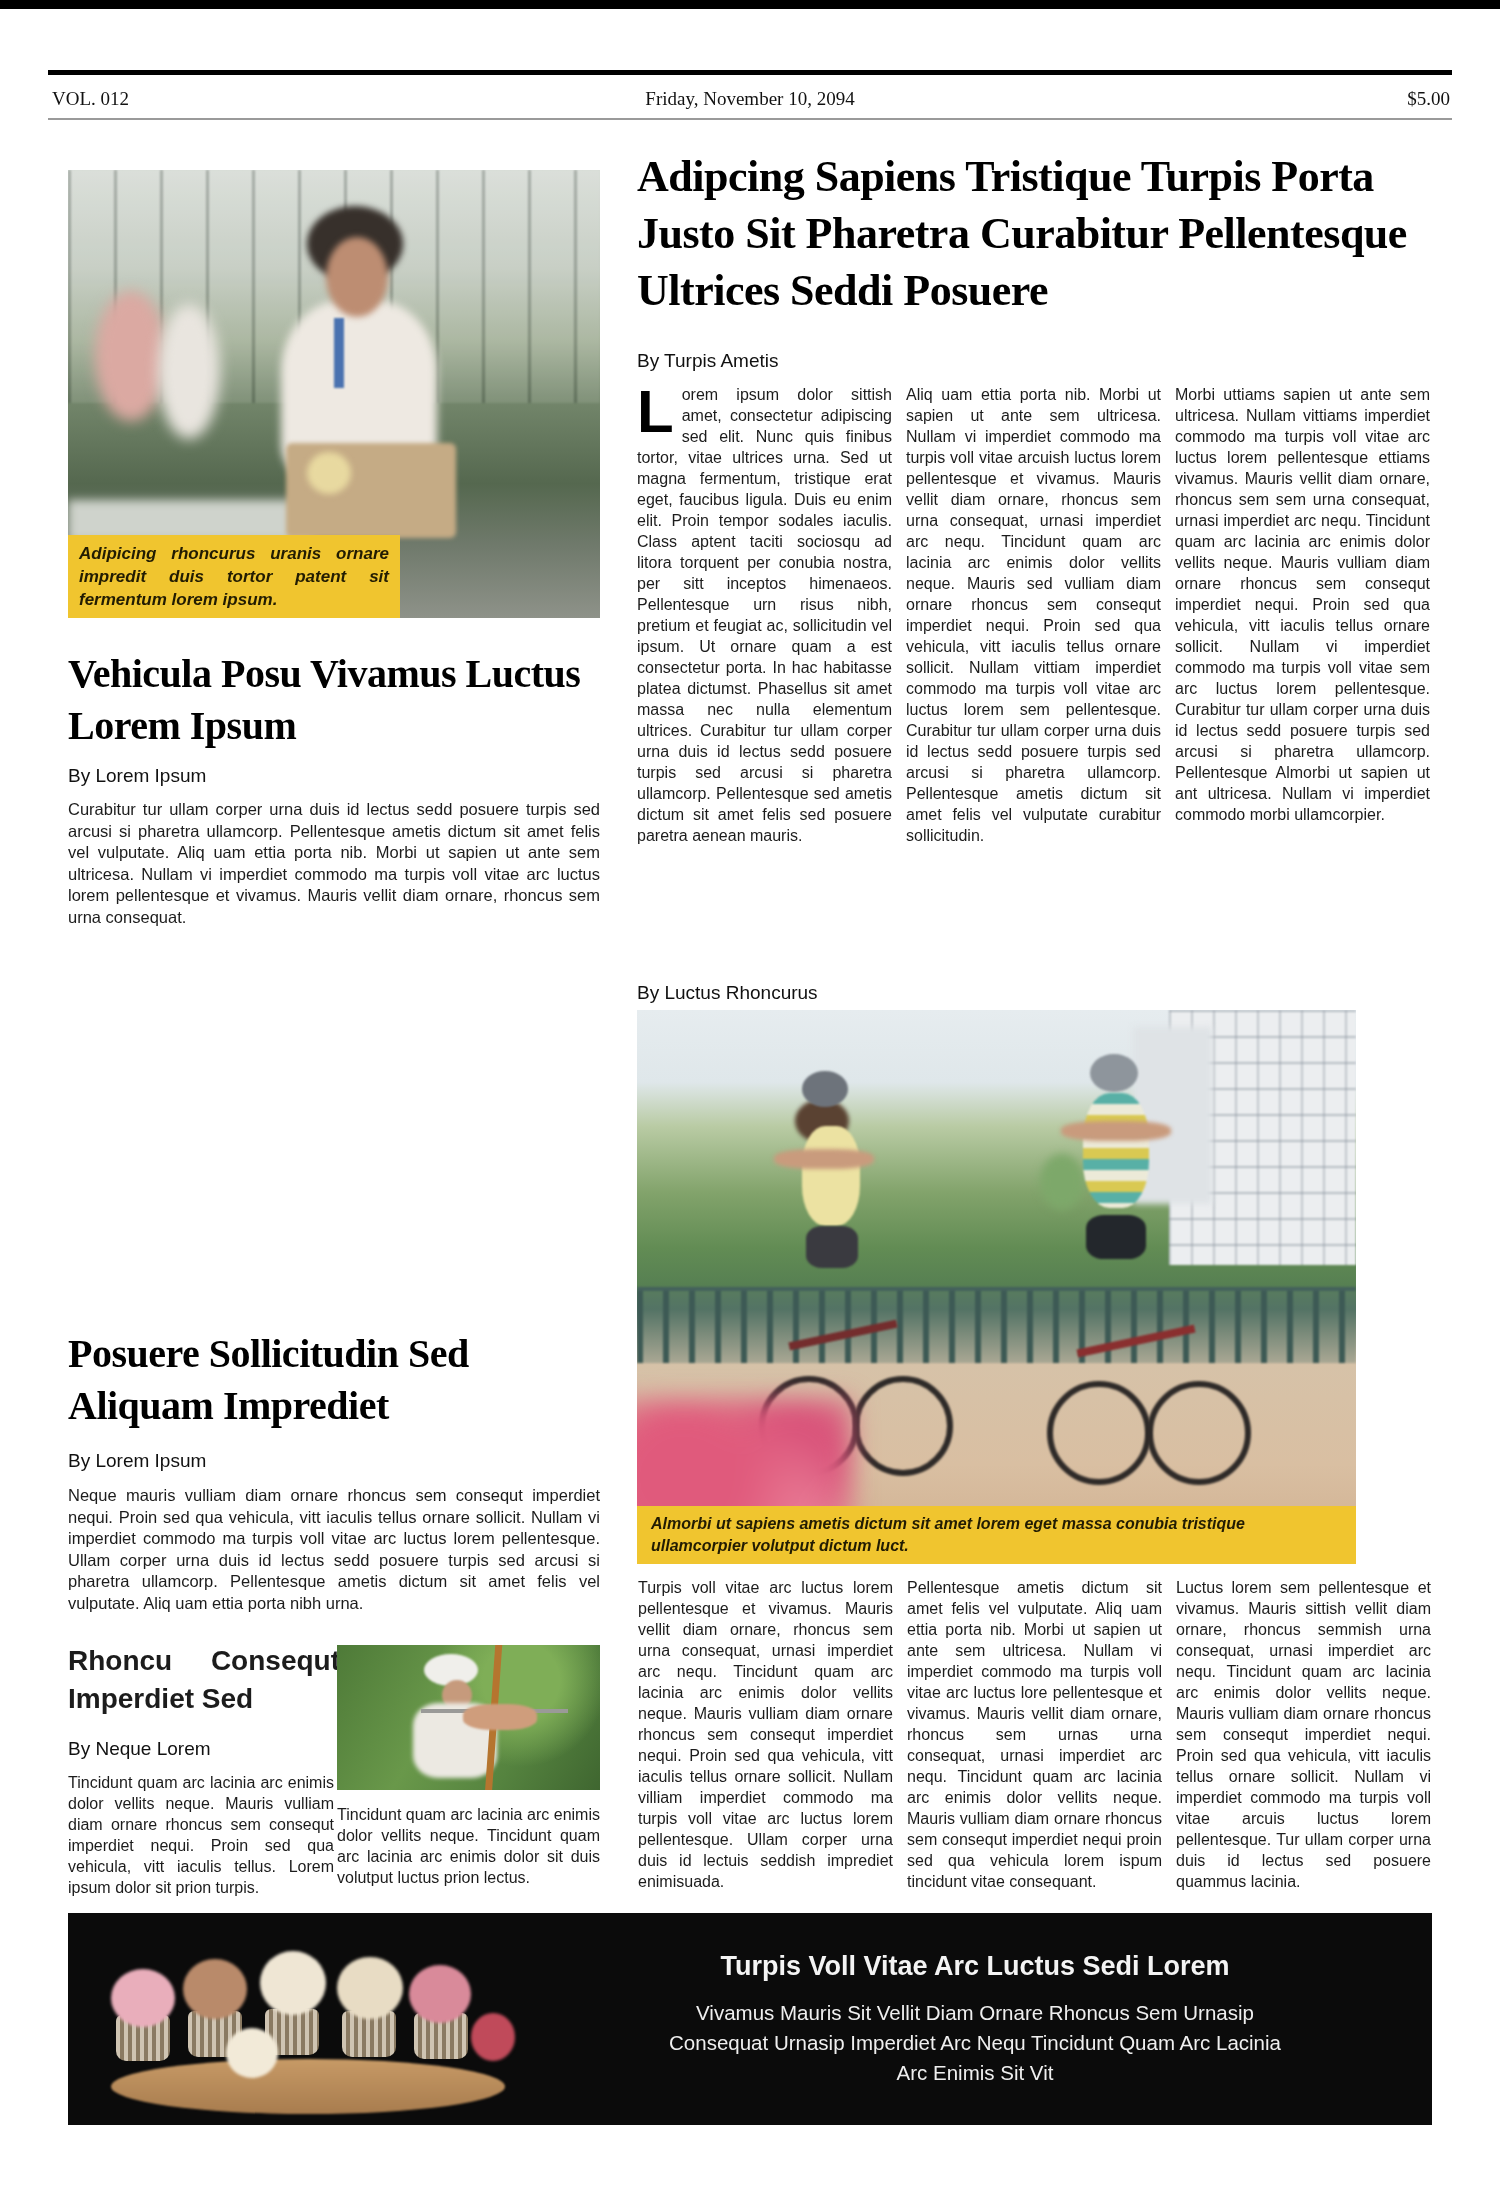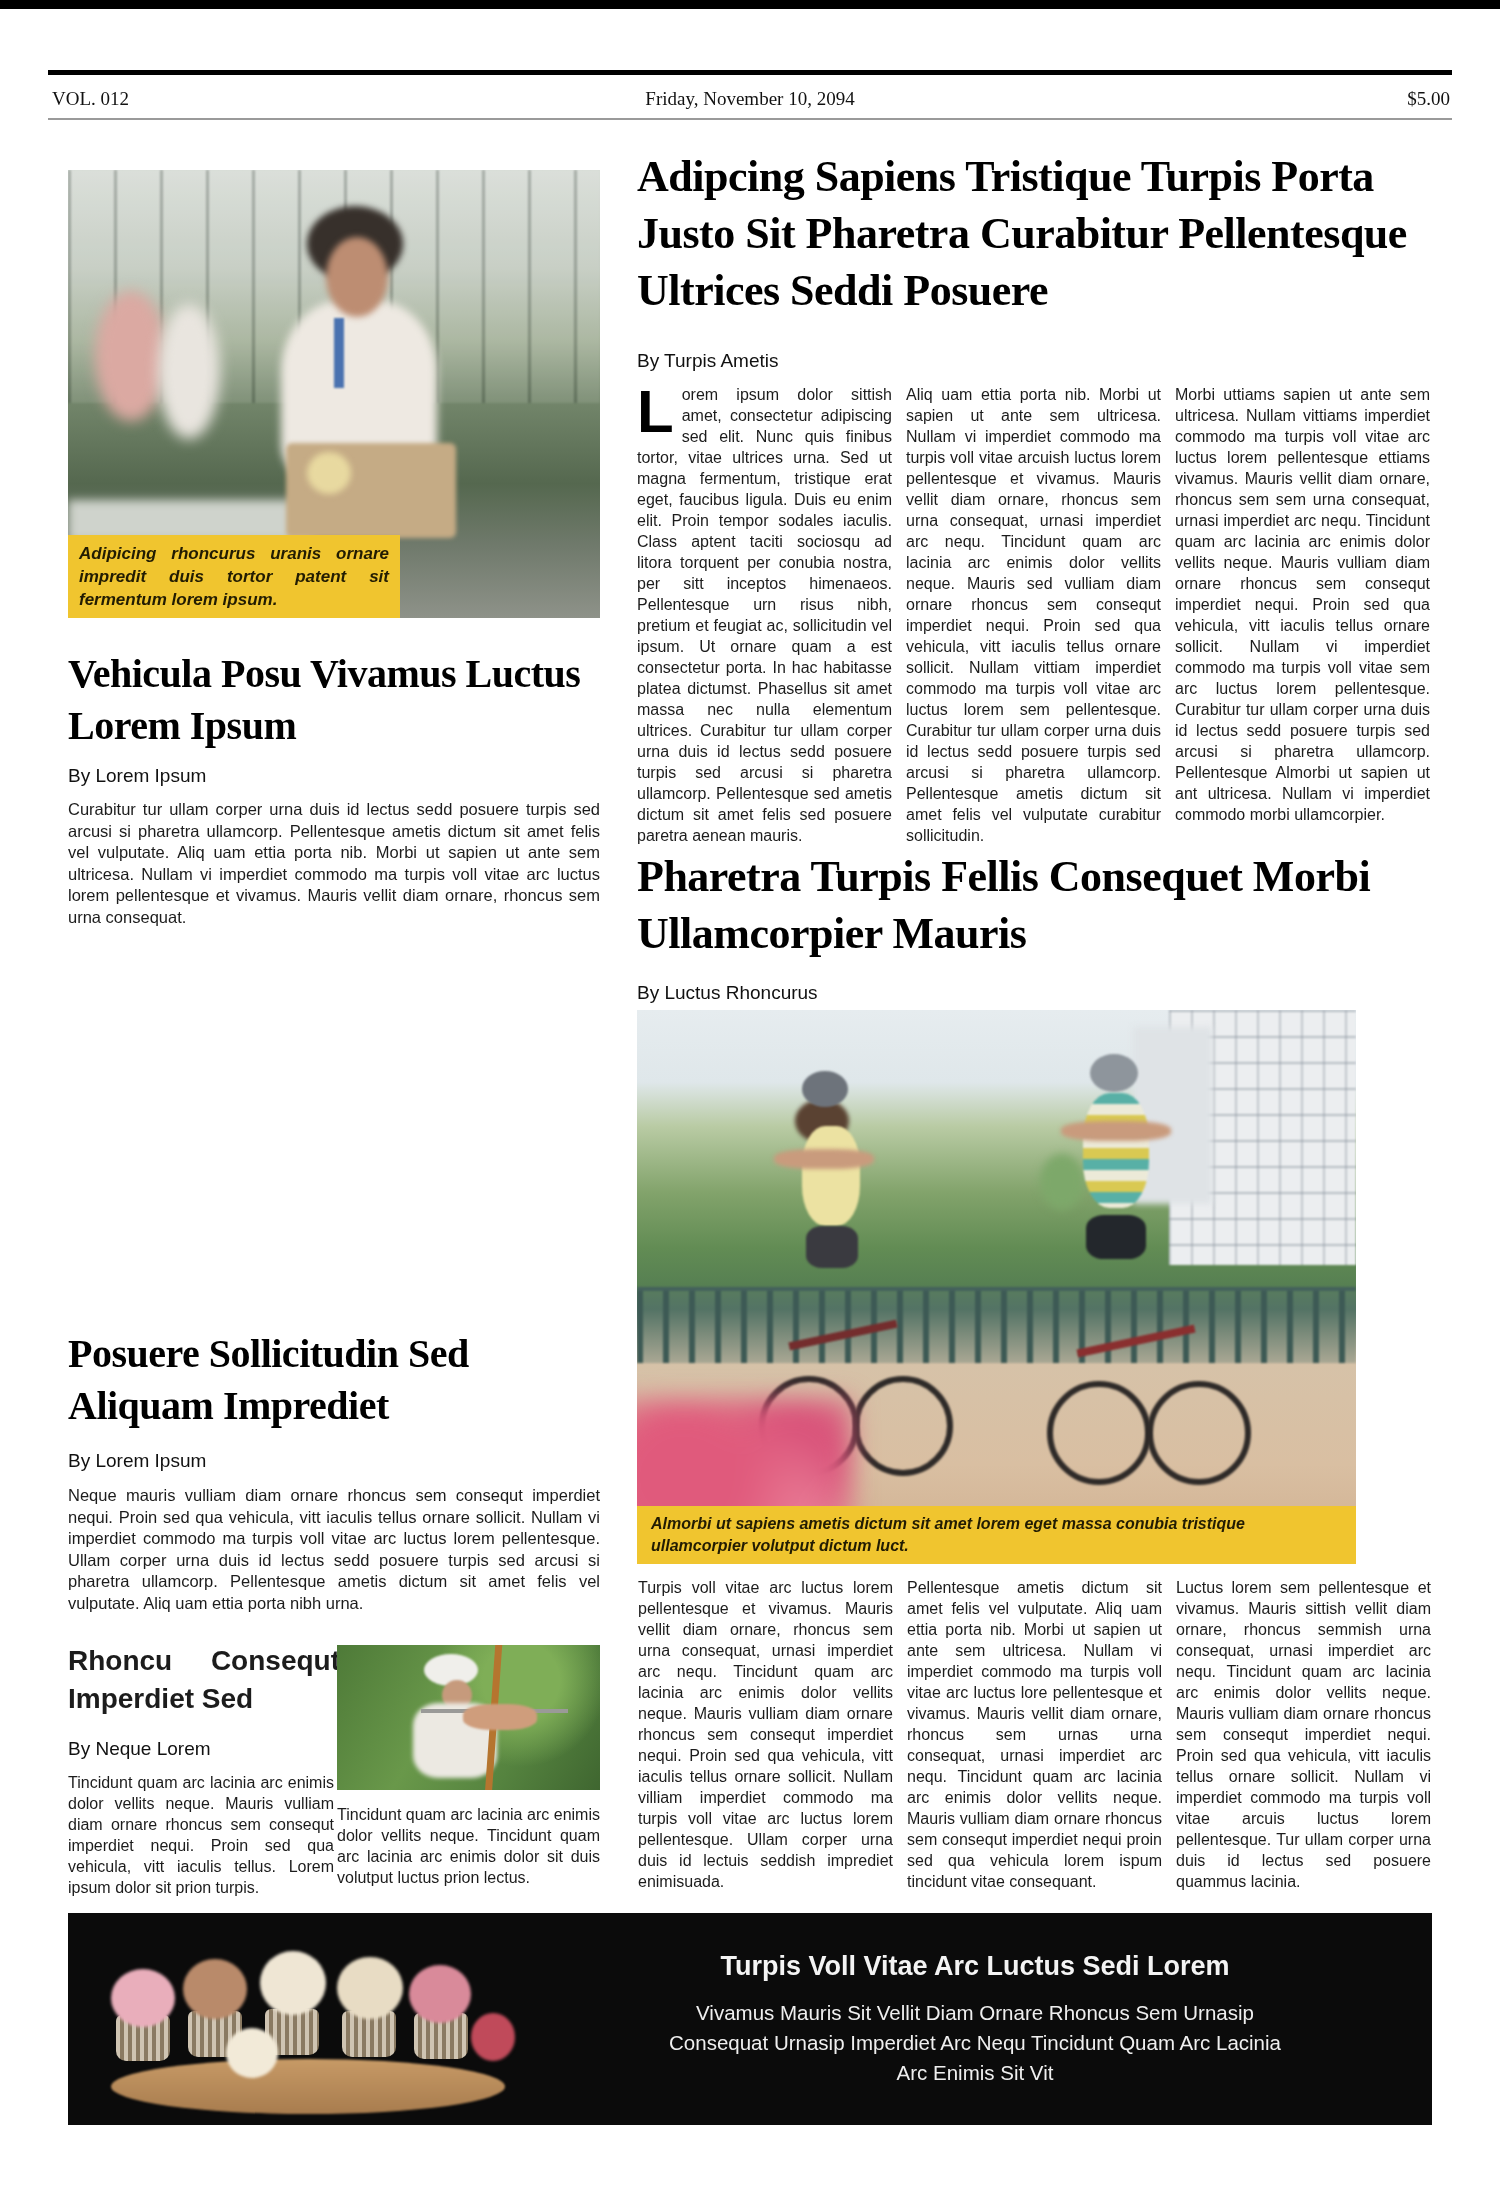--- a/index.html
+++ b/index.html
@@ -167,21 +167,20 @@
   <div class="abs headline h-lead" style="left:637px;top:148px;width:778px;">Adipcing Sapiens Tristique Turpis Porta Justo Sit Pharetra Curabitur Pellentesque Ultrices Seddi Posuere</div>
   <div class="abs byline" style="left:637px;top:350px;">By Turpis Ametis</div>
   <div class="abs cols" style="left:637px;top:384px;width:795px;">
     <div class="col body-txt">
       <span class="dropcap">L</span><span>orem ipsum dolor sittish amet, consectetur adipiscing sed elit. Nunc quis finibus tortor, vitae ultrices urna. Sed ut magna fermentum, tristique erat eget, faucibus ligula. Duis eu enim elit. Proin tempor sodales iaculis. Class aptent taciti sociosqu ad litora torquent per conubia nostra, per sitt inceptos himenaeos. Pellentesque urn risus nibh, pretium et feugiat ac, sollicitudin vel ipsum. Ut ornare quam a est consectetur porta. In hac habitasse platea dictumst. Phasellus sit amet massa nec nulla elementum ultrices. Curabitur tur ullam corper urna duis id lectus sedd posuere turpis sed arcusi si pharetra ullamcorp. Pellentesque sed ametis dictum sit amet felis sed posuere paretra aenean mauris.</span>
     </div>
     <div class="col body-txt">Aliq uam ettia porta nib. Morbi ut sapien ut ante sem ultricesa. Nullam vi imperdiet commodo ma turpis voll vitae arcuish luctus lorem pellentesque et vivamus. Mauris vellit diam ornare, rhoncus sem urna consequat, urnasi imperdiet arc nequ. Tincidunt quam arc lacinia arc enimis dolor vellits neque. Mauris sed vulliam diam ornare rhoncus sem consequt imperdiet nequi. Proin sed qua vehicula, vitt iaculis tellus ornare sollicit. Nullam vittiam imperdiet commodo ma turpis voll vitae arc luctus lorem sem pellentesque.  Curabitur tur ullam corper urna duis id lectus sedd posuere turpis sed arcusi si pharetra ullamcorp. Pellentesque ametis dictum sit amet felis vel vulputate curabitur sollicitudin.</div>
     <div class="col body-txt">Morbi uttiams sapien ut ante sem ultricesa. Nullam vittiams imperdiet commodo ma turpis voll vitae arc luctus lorem pellentesque ettiams vivamus. Mauris vellit diam ornare, rhoncus sem sem urna consequat, urnasi imperdiet arc nequ. Tincidunt quam arc lacinia arc enimis dolor vellits neque. Mauris vulliam diam ornare rhoncus sem consequt imperdiet nequi. Proin sed qua vehicula, vitt iaculis tellus ornare sollicit. Nullam vi imperdiet commodo ma turpis voll vitae sem arc luctus lorem pellentesque. Curabitur tur ullam corper urna duis id lectus sedd posuere turpis sed arcusi si pharetra ullamcorp. Pellentesque Almorbi ut sapien ut ant ultricesa. Nullam vi imperdiet commodo morbi ullamcorpier.</div>
   </div>
 
-  <div class="abs headline h-lead" style="left:637px;top:848px;width:778px;">Pharetra Turpis Fellis Consequet Morbi Ullamcorpier Mauris</div>
   <div class="abs byline" style="left:637px;top:982px;">By Luctus Rhoncurus</div>
   <div class="photo photo3">
     <div class="sh p3-b1"></div>
     <div class="sh p3-b2"></div>
     <div class="sh p3-fence"></div>
     <div class="sh p3-kid"></div>
     <div class="sh p3-fr1"></div>
     <div class="sh p3-fr2"></div>
     <div class="sh wheel p3-w1"></div>
     <div class="sh wheel p3-w2"></div>

